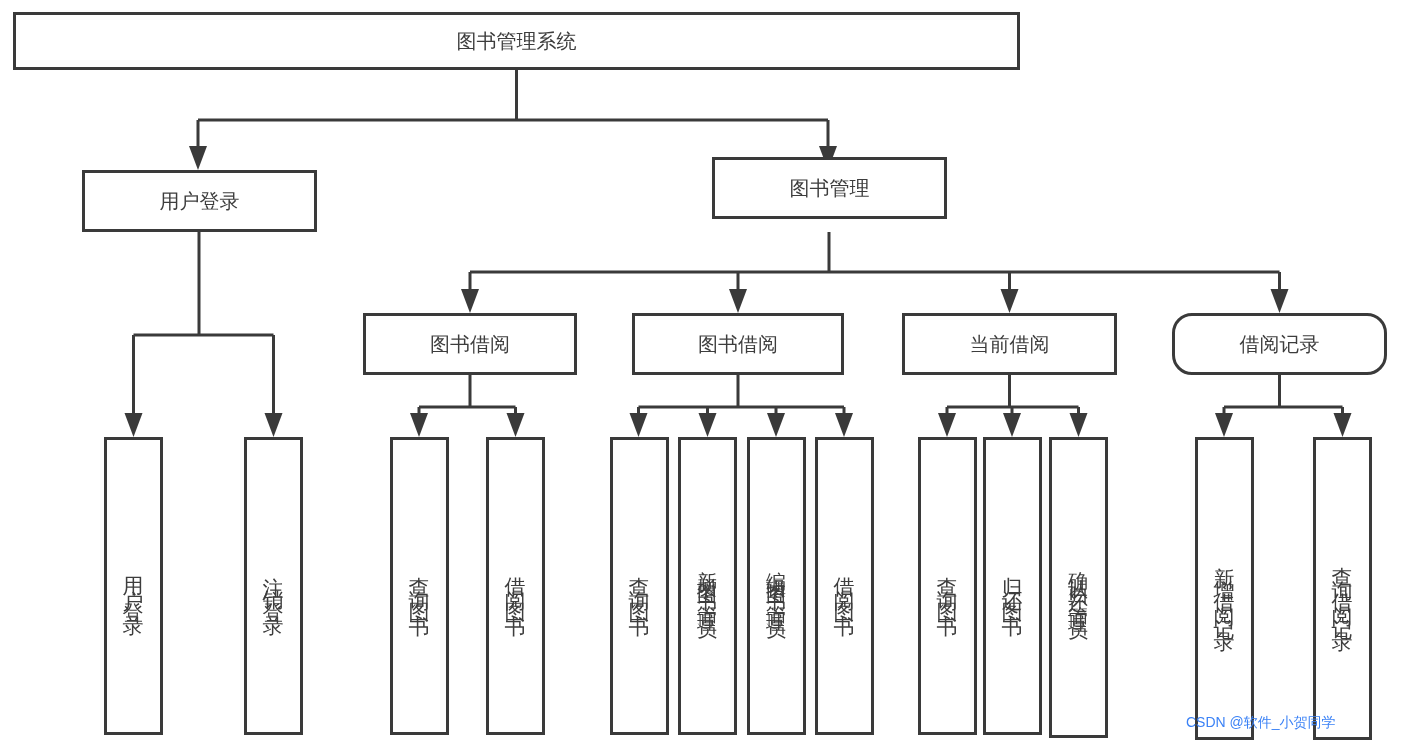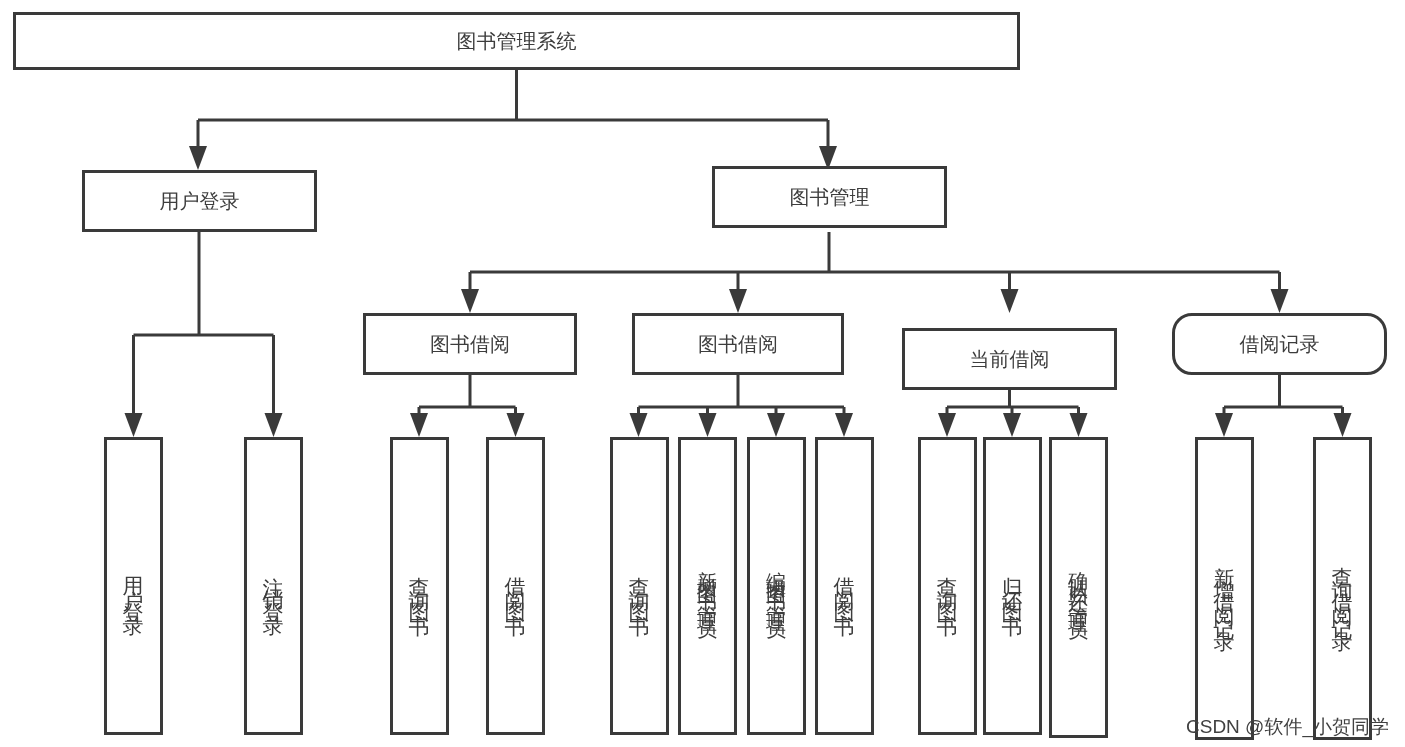--- a/index.html
+++ b/index.html
@@ -36,24 +36,24 @@
     left: 0; top: 0;
     width: 1405px; height: 747px;
     pointer-events: none;
   }
   .cline { stroke: #3a3a3a; stroke-width: 3; fill: none; }
   .carrow { fill: #3a3a3a; stroke: none; }
 
   
   #box-root        { left: 13px;   top: 12px;  width: 1007px; height: 58px; }
   #box-user-login  { left: 82px;   top: 170px; width: 235px;  height: 62px; }
-  #box-book-mgmt   { left: 712px;  top: 166px; width: 235px;  height: 62px; }
+  #box-book-mgmt   { left: 712px;  top: 157px; width: 235px;  height: 62px; }
   #box-new-rec     { left: 363px;  top: 313px; width: 214px;  height: 62px; }
   #box-borrowing   { left: 632px;  top: 313px; width: 212px;  height: 62px; }
-  #box-current     { left: 902px;  top: 328px; width: 215px;  height: 62px; text-align: right; }
+  #box-current     { left: 902px;  top: 313px; width: 215px;  height: 62px; text-align: right; }
   #box-records     { left: 1172px; top: 313px; width: 215px;  height: 62px; border-radius: 20px; }
 
   .leaf { top: 437px; width: 59px; height: 298px; }
   #leaf-0  { left: 104px; }
   #leaf-1  { left: 244px; }
   #leaf-2  { left: 390px; }
   #leaf-3  { left: 486px; }
   #leaf-4  { left: 610px; }
   #leaf-5  { left: 678px; }
   #leaf-6  { left: 747px; }
@@ -61,22 +61,22 @@
   #leaf-8  { left: 918px; }
   #leaf-9  { left: 983px; }
   #leaf-10 { left: 1049px; height: 301px; }
   #leaf-11 { left: 1195px; height: 303px; }
   #leaf-12 { left: 1313px; height: 303px; }
 
   #watermark {
     position: absolute;
     left: 1186px;
     top: 714px;
-    font-size: 19px;
-    color: #404040;
+    font-size: 14px;
+    color: #3b82f6;
     white-space: nowrap;
     z-index: 5;
   }
 </style>
 </head>
 <body>
 
 <div id="canvas">
 
   <svg id="svg-connectors" viewBox="0 0 1405 747" aria-hidden="true">

